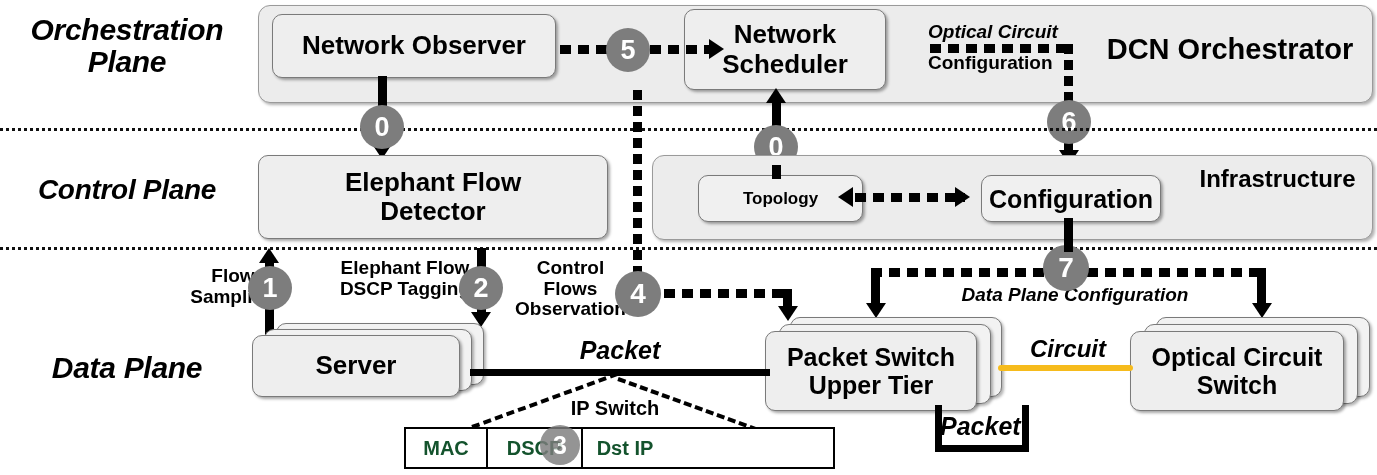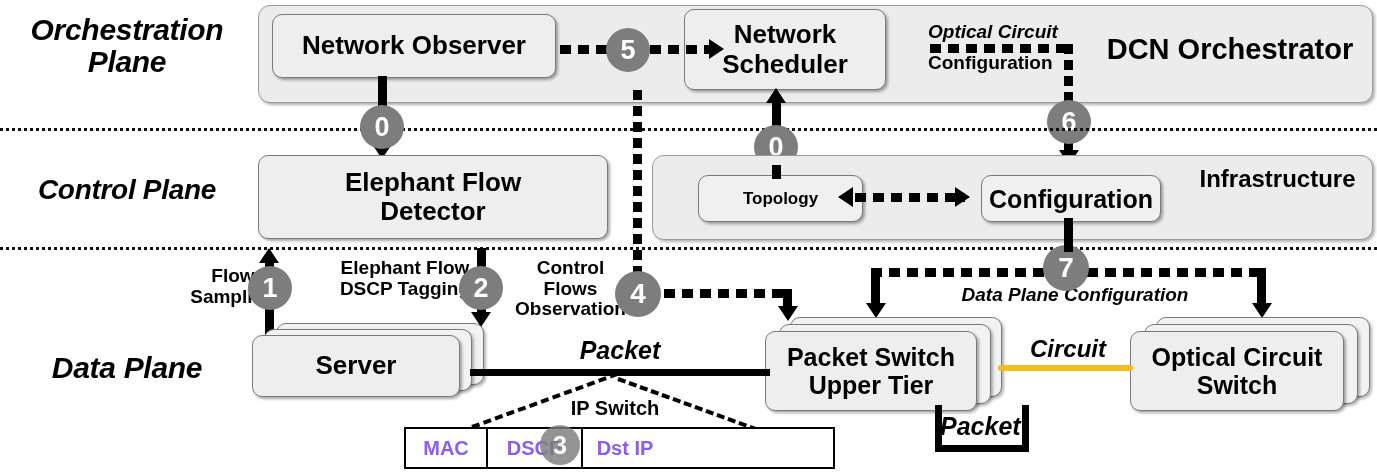--- a/index.html
+++ b/index.html
@@ -75,21 +75,21 @@
      border-right:15px solid #000;}
 
   .circuit-line{position:absolute;height:6px;border-radius:3px;}
 
   
   .bracket{position:absolute;border:7px solid #000;border-top:none;}
 
   
   .hdr-table{position:absolute;display:flex;border:2px solid #000;background:#fff;}
   .hdr-cell{border-right:2px solid #000;display:flex;align-items:center;
-     justify-content:center;font-weight:bold;color:#8b5cf6;
+     justify-content:center;font-weight:bold;color:#14532d;
      font-family:"Liberation Sans",sans-serif;}
   .hdr-cell:last-child{border-right:none;}
   .leader{position:absolute;height:0;border-top:4px dashed #000;
      transform-origin:left center;}
 </style>
 </head>
 <body>
 
 <div id="stage">
 

